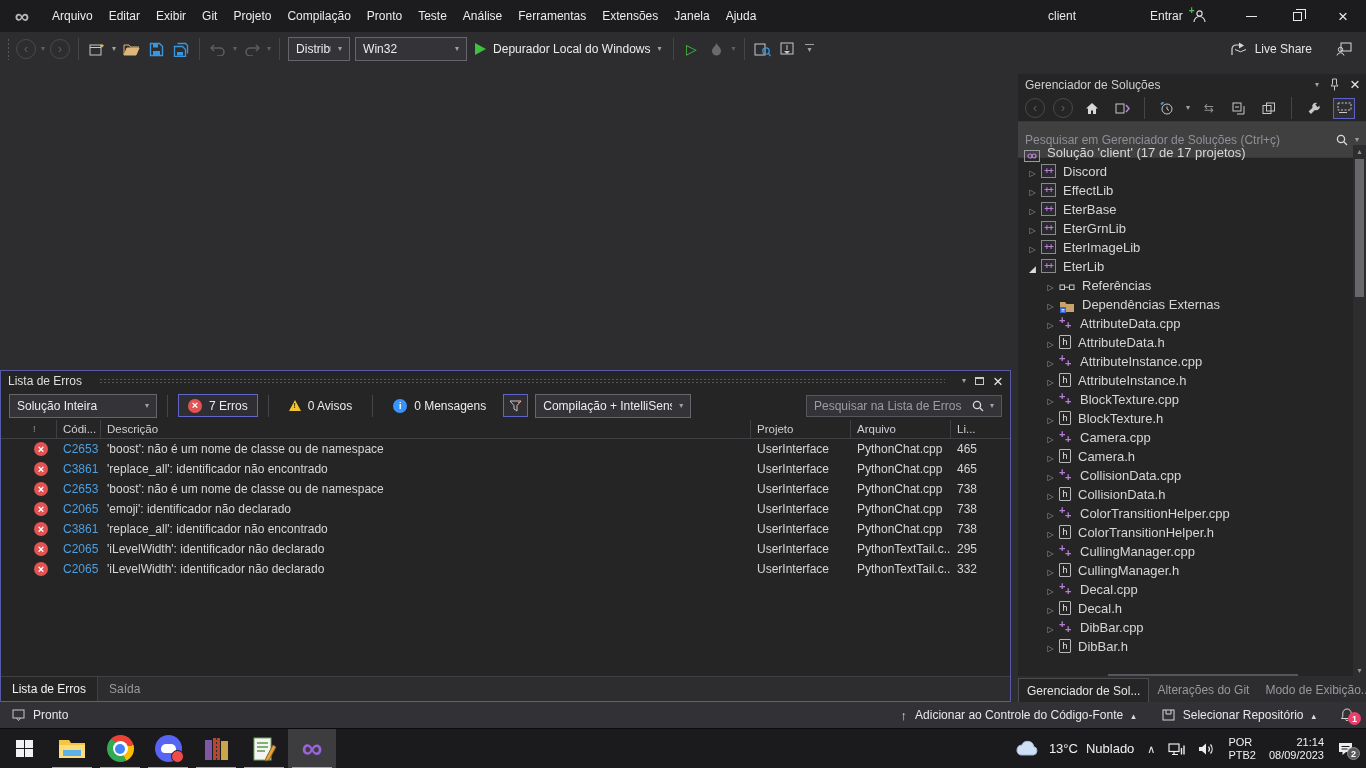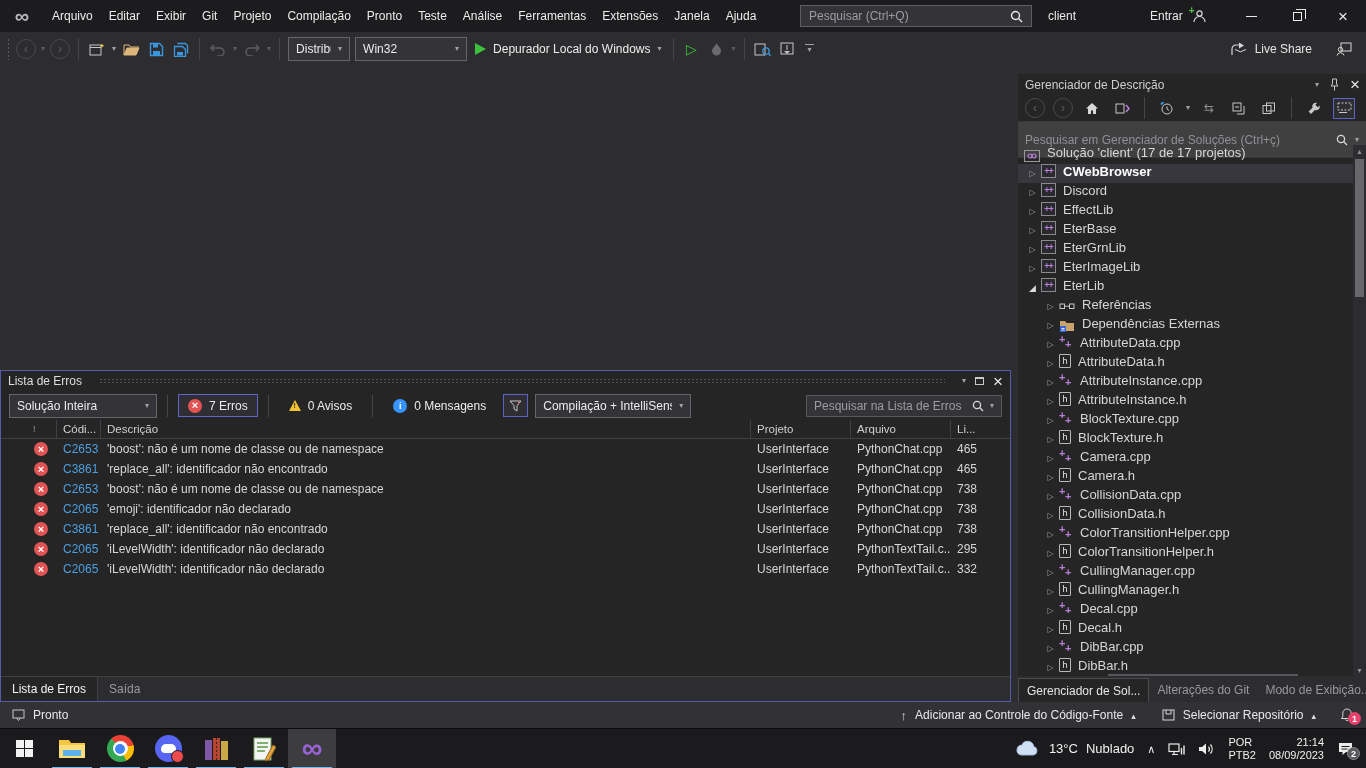--- a/index.html
+++ b/index.html
@@ -159,29 +159,20 @@
     <span class="mi">Projeto</span>
     <span class="mi">Compilação</span>
     <span class="mi">Pronto</span>
     <span class="mi">Teste</span>
     <span class="mi">Análise</span>
     <span class="mi">Ferramentas</span>
     <span class="mi">Extensões</span>
     <span class="mi">Janela</span>
     <span class="mi">Ajuda</span>
   </div>
-  <div class="qsearch">
-    <span class="ph">Pesquisar (Ctrl+Q)</span>
-    <span>
-        <svg width="13" height="13">
-          <circle cx="5.5" cy="5.5" r="4" fill="none" stroke="#e8e8e8" stroke-width="1.4"></circle>
-          <path d="M8.5 8.5 12 12" stroke="#e8e8e8" stroke-width="1.4"></path>
-        </svg>
-      </span>
-  </div>
   <span class="t-client">client</span>
   <div class="t-signin">
     <span>Entrar</span>
     <span style="position:relative">
       <span class="plus-green">+</span>
       <svg width="15" height="14">
           <circle cx="7.5" cy="4.5" r="2.6" fill="none" stroke="#d8d8d8" stroke-width="1.2"></circle>
           <path d="M2 13a5.5 5.5 0 0 1 11 0" fill="none" stroke="#d8d8d8" stroke-width="1.2"></path>
         </svg>
     </span>
@@ -305,21 +296,21 @@
           <path d="M1 13.5a3.6 3.6 0 0 1 7 0" fill="none" stroke="#d8d8d8"></path>
         </svg>
       </span>
   </div>
 </div>
 
 <div class="abs" style="left:0;top:66px;width:1012px;height:304px"></div>
 
 <div class="se">
   <div class="se-title">
-    <span>Gerenciador de Descrição</span>
+    <span>Gerenciador de Soluções</span>
     <span class="sp"></span>
     <span class="car"></span>
     <span>
         <svg width="11" height="13">
           <path d="M3.5 1h4v5L9 8H2l1.5-2z" fill="none" stroke="#c8c8c8"></path>
           <path d="M5.5 8v4.5" stroke="#c8c8c8"></path>
         </svg>
       </span>
     <span class="ic-x" style="display:flex"></span>
   </div>
@@ -387,25 +378,20 @@
     <div class="trow">
       <span class="fi">
           <svg width="16" height="14">
             <rect x="0.5" y="2.5" width="15" height="11" fill="none" stroke="#9a9a9e"></rect>
             <circle cx="6" cy="8" r="2" fill="none" stroke="#b87fd9" stroke-width="1.2"></circle>
             <circle cx="10" cy="8" r="2" fill="none" stroke="#b87fd9" stroke-width="1.2"></circle>
           </svg>
         </span>
       <span class="tl">Solução 'client' (17 de 17 projetos)</span>
     </div>
-    <div class="trow sel">
-        <span class="exp c"></span>
-        <span class="fi proj"></span>
-        <span class="tl">CWebBrowser</span>
-      </div>
     <div class="trow">
         <span class="exp c"></span>
         <span class="fi proj"></span>
         <span class="tl">Discord</span>
       </div>
     <div class="trow">
         <span class="exp c"></span>
         <span class="fi proj"></span>
         <span class="tl">EffectLib</span>
       </div>

